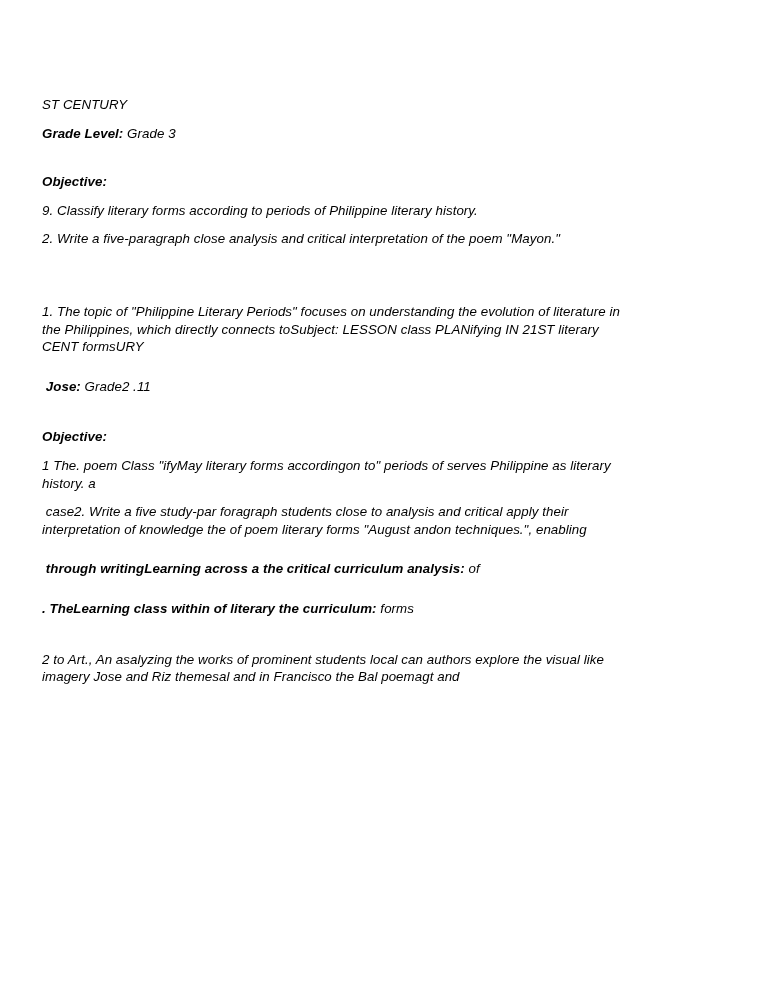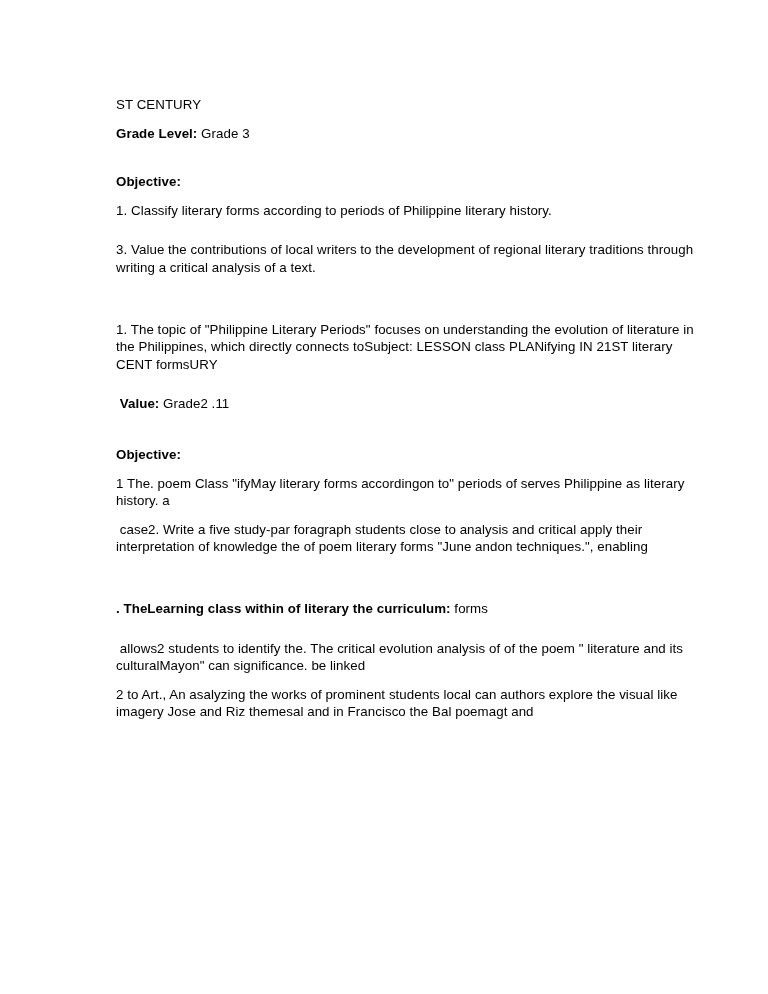--- a/index.html
+++ b/index.html
@@ -14,21 +14,22 @@
     font-family: "Liberation Sans", sans-serif;
     color: #000000;
     -webkit-font-smoothing: antialiased;
   }
   .page {
     position: relative;
     width: 768px;
     height: 994px;
     background: #ffffff;
     box-sizing: border-box;
-    padding: 96px 88px 0 116px;
+    padding: 96px 88px 0 42px;
+    font-style: italic;
   }
   .doc-body {
     width: 592px;
   }
   p.para {
     margin: 0 0 0 0;
     font-size: 13.3px;
     line-height: 17.6px;
     font-weight: normal;
     white-space: pre-wrap;
@@ -56,73 +57,73 @@
     <div class="gap-sm"></div>
 
     <p class="para"><span class="inline-bold">Grade Level:</span><span class="inline-reg"> Grade 3</span></p>
 
     <div class="gap-lg"></div>
 
     <p class="para bold">Objective:</p>
 
     <div class="gap-sm"></div>
 
-    <p class="para">1. Classify literary forms according to periods of Philippine literary history.</p>
+    <p class="para">9. Classify literary forms according to periods of Philippine literary history.</p>
 
     <div class="gap-sm"></div>
 
+    <p class="para">2. Write a five-paragraph close analysis and critical interpretation of the poem "Mayon."</p>
 
     <div class="gap-sm"></div>
 
-    <p class="para">3. Value the contributions of local writers to the development of regional literary traditions through writing a critical analysis of a text.</p>
 
     <div class="gap-xl"></div>
 
 
     <div class="gap-sm"></div>
 
     <p class="para">1. The topic of "Philippine Literary Periods" focuses on understanding the evolution of literature in the Philippines, which directly connects toSubject: LESSON class PLANifying IN 21ST literary CENT formsURY</p>
 
     <div class="gap-sm"></div>
 
 
     <div class="gap-sm"></div>
 
-    <p class="para"><span class="inline-bold"> Value:</span><span class="inline-reg"> Grade2 .11</span></p>
+    <p class="para"><span class="inline-bold"> Jose:</span><span class="inline-reg"> Grade2 .11</span></p>
 
     <div class="gap-xl"></div>
 
     <p class="para bold">Objective:</p>
 
     <div class="gap-sm"></div>
 
     <p class="para">1 The. poem Class "ifyMay literary forms accordingon to" periods of serves Philippine as literary history. a</p>
 
     <div class="gap-sm"></div>
 
-    <p class="para"> case2. Write a five study-par foragraph students close to analysis and critical apply their interpretation of knowledge the of poem literary forms "June andon techniques.", enabling</p>
+    <p class="para"> case2. Write a five study-par foragraph students close to analysis and critical apply their interpretation of knowledge the of poem literary forms "August andon techniques.", enabling</p>
 
     <div class="gap-sm"></div>
 
 
     <div class="gap-sm"></div>
 
+    <p class="para"><span class="inline-bold"> through writingLearning across a the critical curriculum analysis:</span><span class="inline-reg"> of</span></p>
 
     <div class="gap-sm"></div>
 
 
     <div class="gap-sm"></div>
 
     <p class="para"><span class="inline-bold">. TheLearning class within of literary the curriculum:</span><span class="inline-reg"> forms</span></p>
 
     <div class="gap-sm"></div>
 
 
     <div class="gap-sm"></div>
 
-    <p class="para"> allows2 students to identify the. The critical evolution analysis of of the poem " literature and its culturalMayon" can significance. be linked</p>
 
     <div class="gap-sm"></div>
 
     <p class="para">2 to Art., An asalyzing the works of prominent students local can authors explore the visual like imagery Jose and Riz themesal and in Francisco the Bal poemagt and</p>
 
   </div>
 </div>
 
 </body></html>

